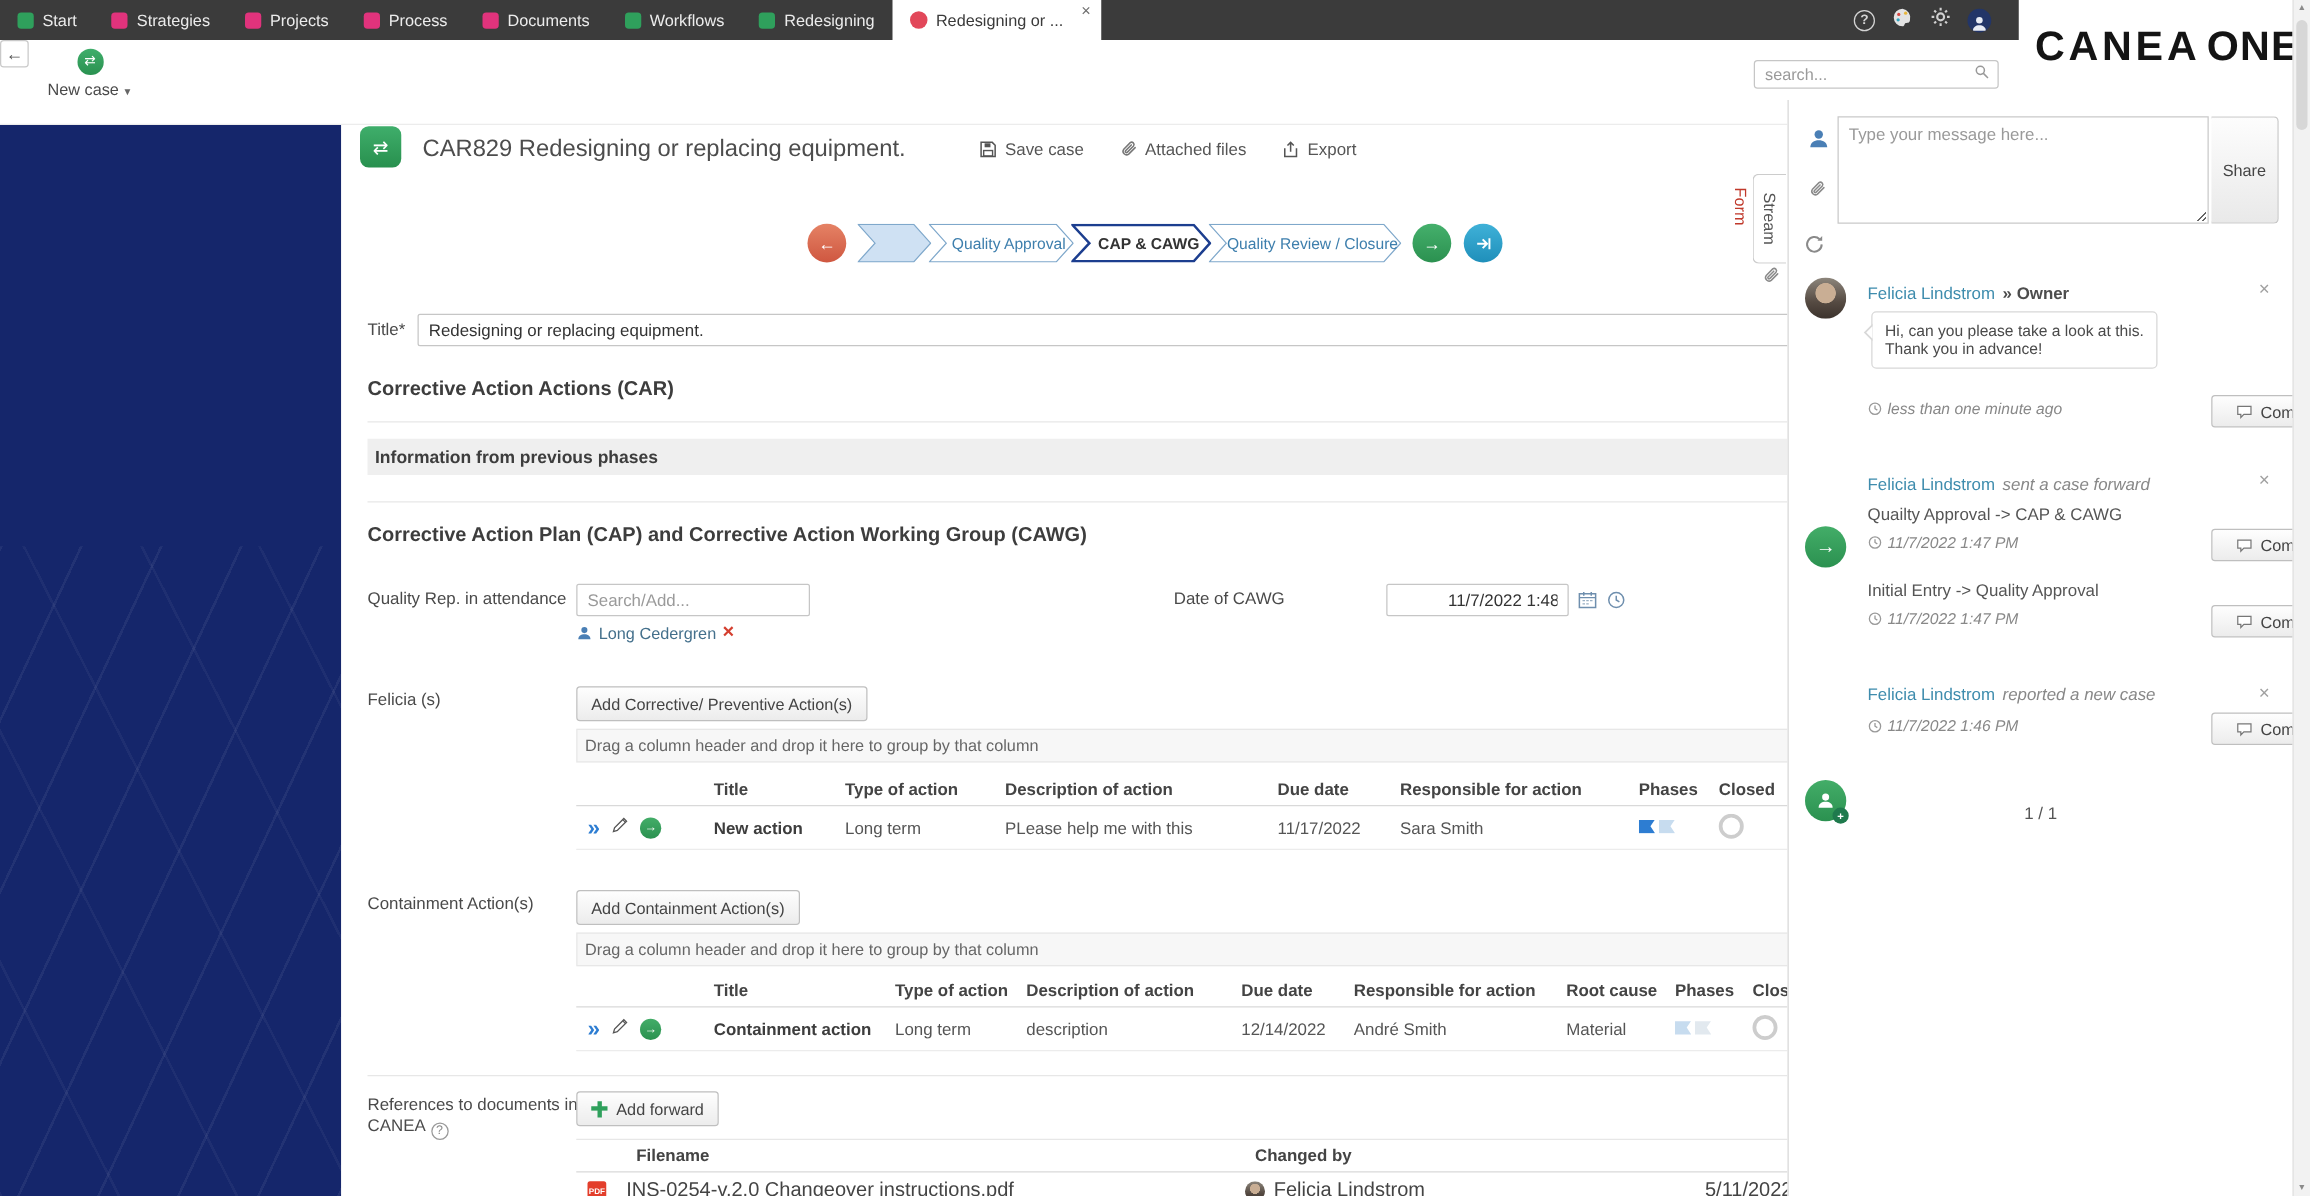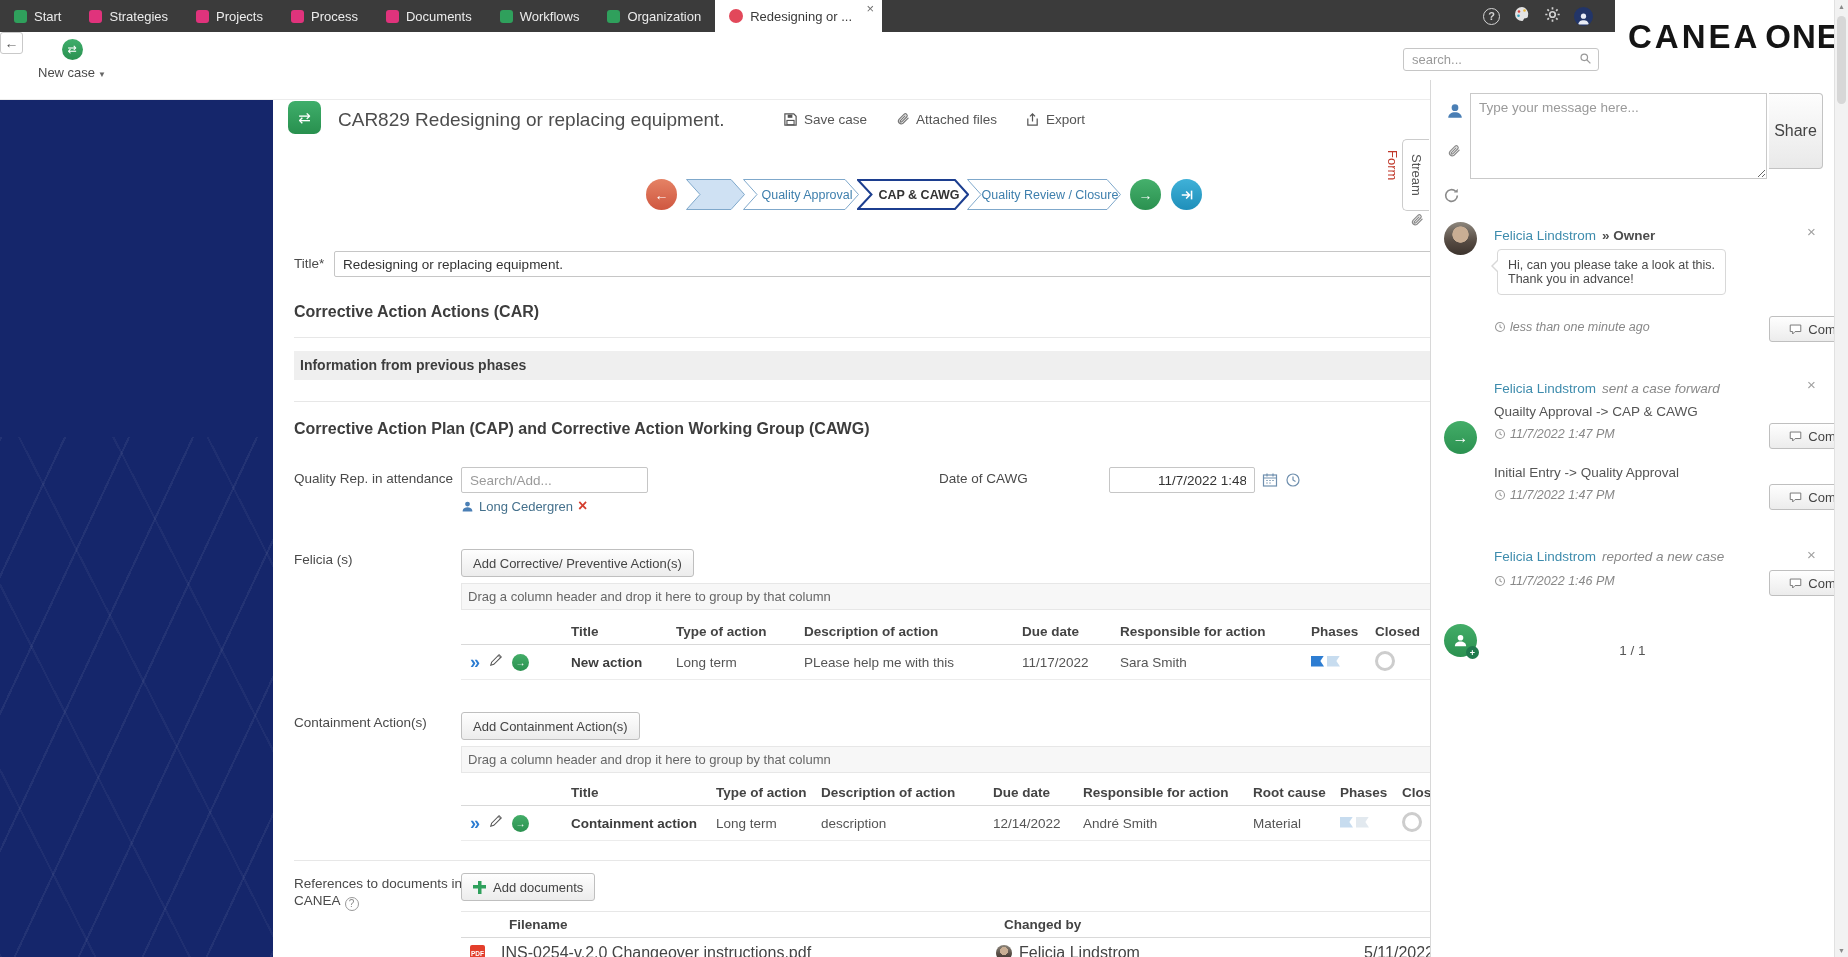--- a/index.html
+++ b/index.html
@@ -91,21 +91,21 @@
   .flag.off2{background:#e2e9ef;}
   .radio{display:inline-block;width:14px;height:14px;border:3px solid #cdcdcd;border-radius:50%;background:#fff;box-sizing:content-box;}
   .qmark{display:inline-flex;width:14px;height:14px;border:1px solid #999;border-radius:50%;color:#888;font-size:10px;align-items:center;justify-content:center;box-sizing:border-box;margin-left:4px;vertical-align:-2px;}
   .pdf-icon{width:15px;height:17px;background:#e33e2b;border-radius:2px;color:#fff;font-size:6.5px;font-weight:bold;display:flex;align-items:center;justify-content:center;}
   .avatar-s{width:16px;height:16px;border-radius:50%;background:radial-gradient(circle at 50% 38%,#c9ae94 0 31%,rgba(0,0,0,0) 33%),linear-gradient(180deg,#8d867c,#554a42 60%,#3c332d);}
 
   
   .panel{position:absolute;left:1430px;top:80px;width:404px;height:877px;background:#fff;border-left:1px solid #d8d8d8;box-sizing:border-box;}
   .panel textarea{position:absolute;left:39px;top:13px;width:297px;height:86px;border:1px solid #c9c9c9;padding:6px 8px;font-size:13.5px;font-family:inherit;color:#444;box-sizing:border-box;resize:both;outline:none;}
   .panel textarea::placeholder{color:#9a9a9a;}
-  .share-btn{position:absolute;left:338px;top:13px;width:54px;height:76px;background:linear-gradient(#fdfdfd,#e9e9e9);border:1px solid #c3c3c3;border-left:none;border-radius:0 4px 4px 0;font-size:16px;color:#444;display:flex;align-items:center;justify-content:center;box-sizing:border-box;}
+  .share-btn{position:absolute;left:338px;top:13px;width:54px;height:86px;background:linear-gradient(#fdfdfd,#e9e9e9);border:1px solid #c3c3c3;border-left:none;border-radius:0 4px 4px 0;font-size:13px;color:#444;display:flex;align-items:center;justify-content:center;box-sizing:border-box;}
   .avatar-l{width:33px;height:33px;border-radius:50%;background:radial-gradient(circle at 50% 38%,#c9ae94 0 30%,rgba(0,0,0,0) 32%),linear-gradient(180deg,#8d867c,#554a42 60%,#3c332d);}
   .feed-circ{width:33px;height:33px;border-radius:50%;display:flex;align-items:center;justify-content:center;color:#fff;position:relative;}
   .fc-green{background:linear-gradient(#43ad68,#2b9150);}
   .plus-badge{position:absolute;right:-2px;bottom:-2px;width:13px;height:13px;border-radius:50%;background:#1f7a4d;color:#fff;font-size:9px;font-weight:bold;display:flex;align-items:center;justify-content:center;}
   .fname{font-size:13.5px;color:var(--name-teal,#3E8CAD);white-space:nowrap;}
   .fmeta-b{font-size:13.5px;font-weight:bold;color:#4d4d4d;margin-left:6px;}
   .fmeta-i{font-size:13.5px;font-style:italic;color:#888;margin-left:6px;}
   .fclose{font-size:15px;color:#a0a0a0;line-height:1;}
   .bubble{display:inline-block;border:1px solid #d8d8d8;border-radius:4px;padding:8px 10px;position:relative;background:#fff;}
   .bubble:before{content:"";position:absolute;left:-7px;top:9px;border:7px solid transparent;border-left:none;border-right-color:#d8d8d8;}
@@ -146,21 +146,21 @@
   <div class="toptab">
       <span class="tab-ic ic-pink"></span>
       <span>Documents</span>
     </div>
   <div class="toptab">
       <span class="tab-ic ic-green"></span>
       <span>Workflows</span>
     </div>
   <div class="toptab">
       <span class="tab-ic ic-green"></span>
-      <span>Organization</span>
+      <span>Redesigning</span>
     </div>
   <div class="toptab active">
     <span class="tab-ic ic-case"></span>
     <span>Redesigning or ...</span>
     <span class="tab-close">×</span>
   </div>
   <div class="topbar-right">
     <span class="help-ic">?</span>
     <span><svg viewBox="0 0 18 18" width="18" height="18">
           <path d="M9 2a7 7 0 1 0 0 14c1.8 0 1.2-1.6 2.2-2.4 1-.8 3.8.6 3.8-3A7 7 0 0 0 9 2z" fill="#e3e3e3"></path>
@@ -377,21 +377,21 @@
     <div class="td">Material</div>
     <div class="td"><span class="flag off"></span><span class="flag off2"></span></div>
     <div class="td"><span class="radio"></span></div>
   </div>
 
   <div class="abs divline" style="left:21px;top:760px;width:1136px;"></div>
   <div class="abs flabel" style="left:21px;top:776px;">References to documents in</div>
   <div class="abs flabel" style="left:21px;top:793px;"><span>CANEA</span><span class="qmark">?</span></div>
   <button class="abs btn" style="left:188px;top:773px;">
       <span class="plus-icon"></span>
-      <span>Add documents</span>
+      <span>Add forward</span>
     </button>
   <div class="abs grid gh" style="left:188px;top:811px;width:1103px;grid-template-columns:40px 495px 368px 200px;border-top:1px solid #e7e7e7;height:27px;">
     <div class="th"></div>
     <div class="th">Filename</div>
     <div class="th">Changed by</div>
     <div class="th"></div>
   </div>
   <div class="abs grid" style="left:188px;top:838px;width:1103px;grid-template-columns:40px 495px 368px 200px;height:30px;align-items:center;">
     <div class="td" style="padding-left:9px;">
         <span class="pdf-icon">PDF</span>

